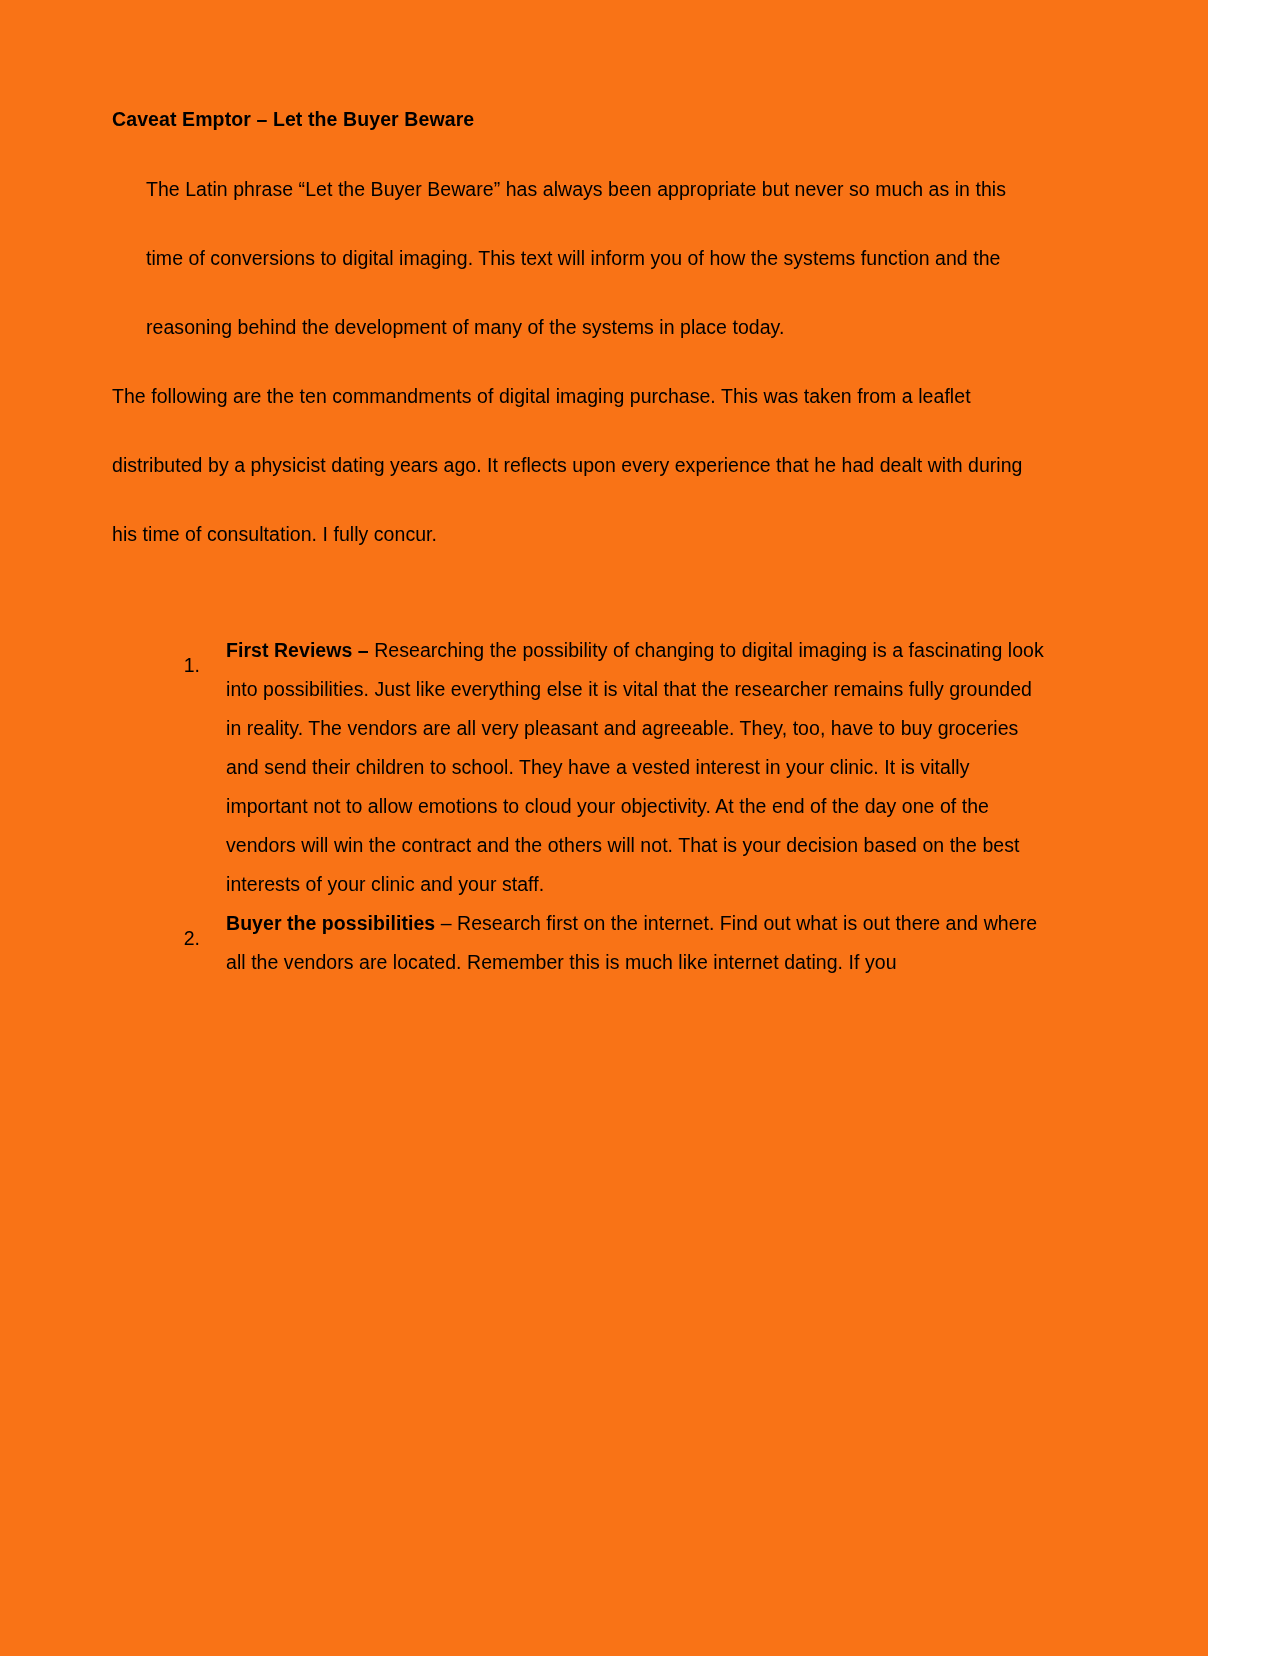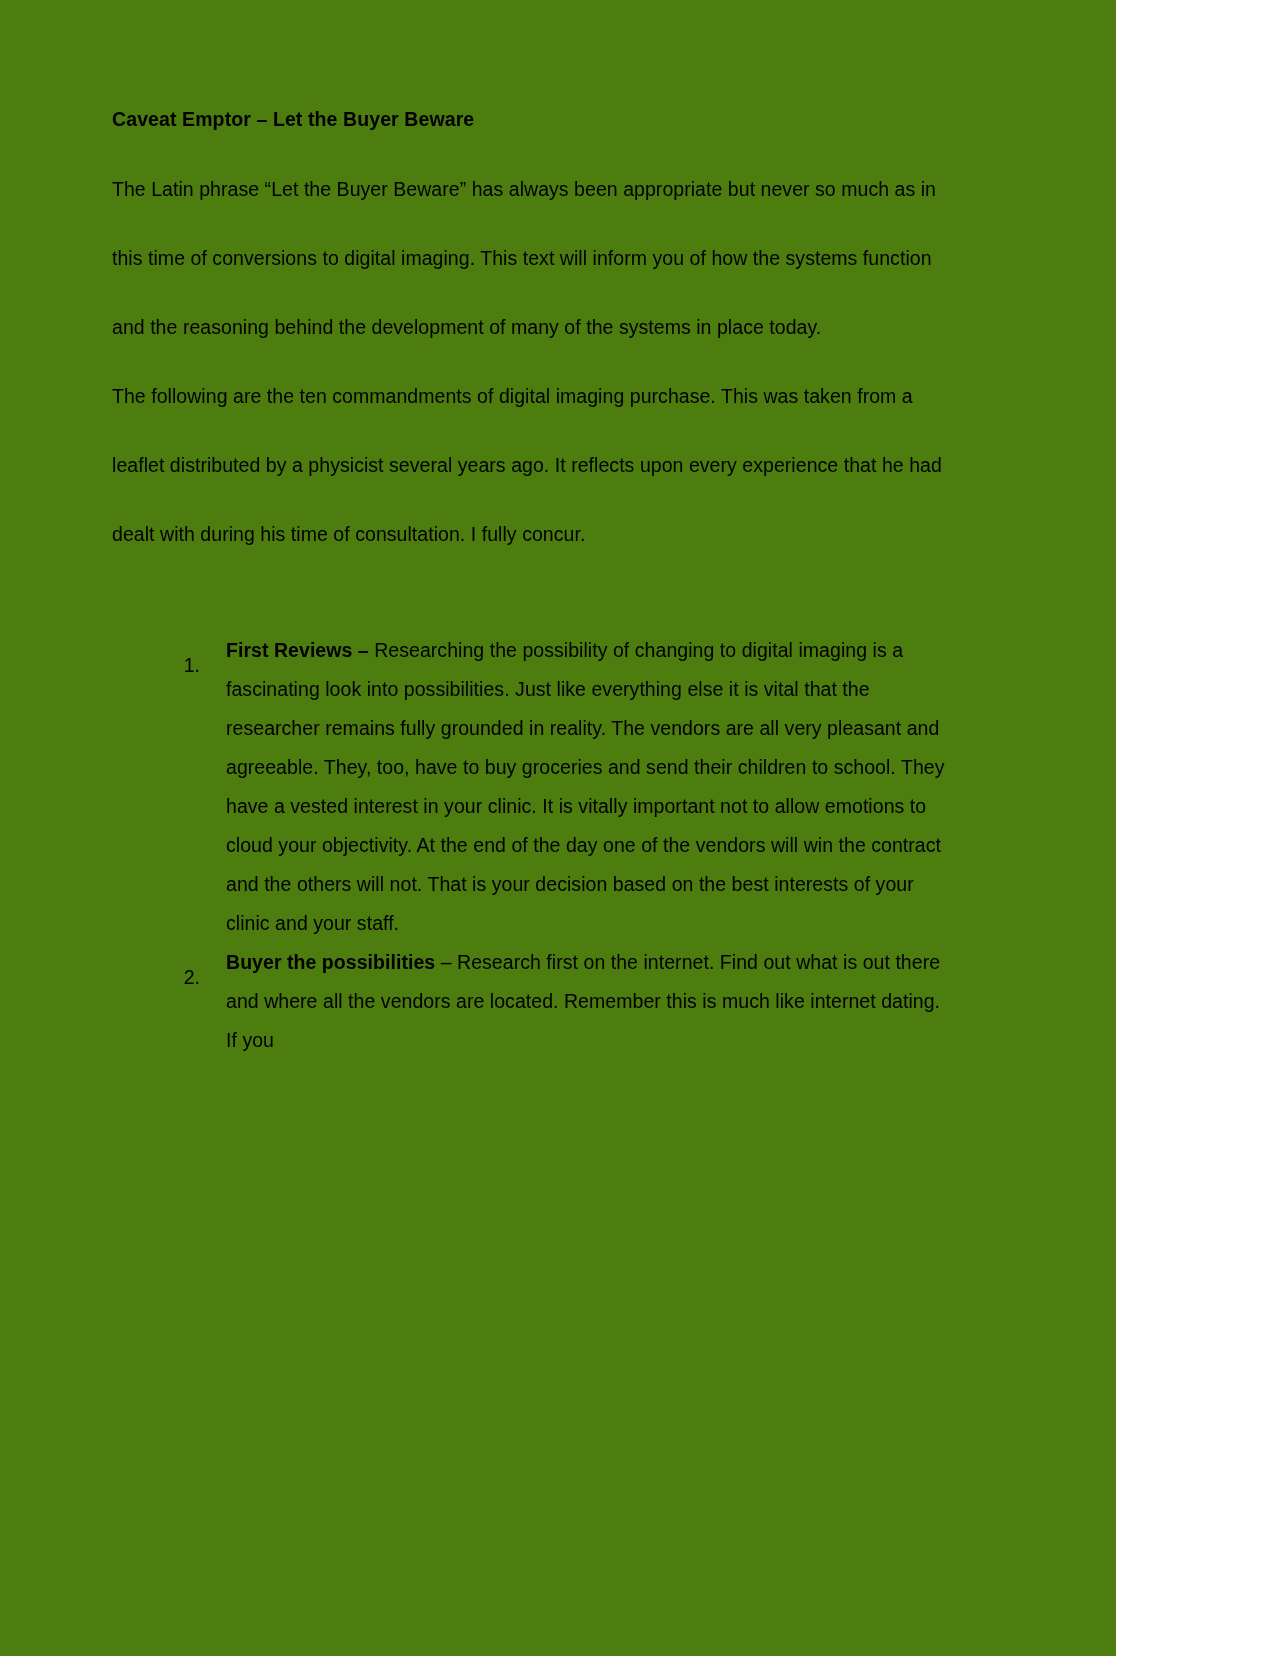--- a/index.html
+++ b/index.html
@@ -8,42 +8,43 @@
     background: #ffffff;
   }
   body {
     width: 1280px;
     min-height: 1656px;
     font-family: "Liberation Sans", sans-serif;
     color: #000000;
   }
   .page {
     position: relative;
-    width: 1116px;
+    width: 1208px;
     min-height: 1656px;
     box-sizing: border-box;
     padding: 108px 160px 60px 112px;
-    background: #4d7c0f;
+    background: #f97316;
   }
   .doc-title {
     font-size: 19.5px;
     font-weight: bold;
     letter-spacing: 0.1px;
     margin: 0 0 0 0;
     line-height: 1.2;
   }
   .para {
     font-size: 19.5px;
     line-height: 69px;
     margin: 0;
     text-align: left;
     letter-spacing: 0.05px;
   }
   .para.first-after-title {
     margin-top: 24px;
+    margin-left: 34px;
   }
   .spacer-block {
     height: 62px;
   }
   ol.commandments {
     margin: 0;
     padding: 0;
     list-style: none;
     counter-reset: cmd;
   }
@@ -75,21 +76,21 @@
 </head>
 <body>
 
 <div class="page">
 
   <h1 class="doc-title">Caveat Emptor – Let the Buyer Beware</h1>
 
   <p class="para first-after-title">The Latin phrase “Let the Buyer Beware” has always been appropriate but never so much as in this time of conversions to digital imaging.   This text will inform you of how the systems function and the reasoning behind the development of many of the systems in place today.</p>
 
 
-  <p class="para">The following are the ten commandments of digital imaging purchase.  This was taken from a leaflet distributed by a physicist several years ago.  It reflects upon every experience that he had dealt with during his time of consultation. I fully concur.</p>
+  <p class="para">The following are the ten commandments of digital imaging purchase.  This was taken from a leaflet distributed by a physicist dating years ago.  It reflects upon every experience that he had dealt with during his time of consultation. I fully concur.</p>
 
   <div class="spacer-block"></div>
 
   <ol class="commandments">
     <li>
       <span class="num">1.</span>
       <span class="item-text"><span class="lead">First Reviews – </span><span>Researching the possibility of changing to digital imaging is a fascinating look into possibilities.  Just like everything else it is vital that the researcher remains fully grounded in reality.  The vendors are all very pleasant and agreeable.  They, too, have to buy groceries and send their children to school.  They have a vested interest in your clinic.  It is vitally important not to allow emotions to cloud your objectivity.  At the end of the day one of the vendors will win the contract and the others will not.  That is your decision based on the best interests of your clinic and your staff.</span></span>
     </li>
     <li>
       <span class="num">2.</span>

